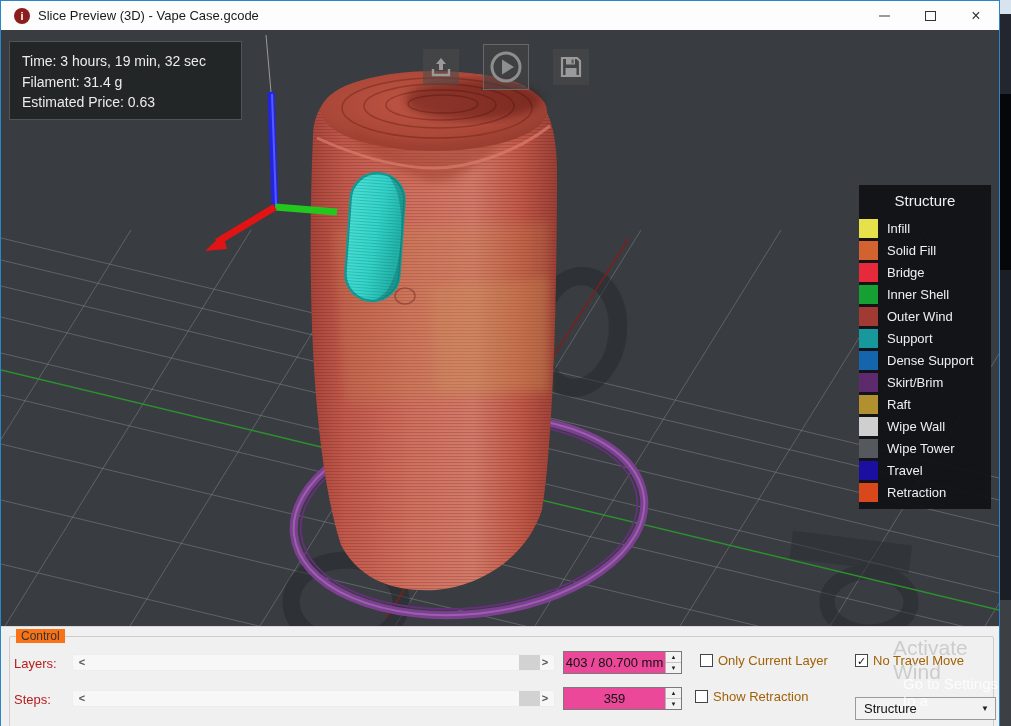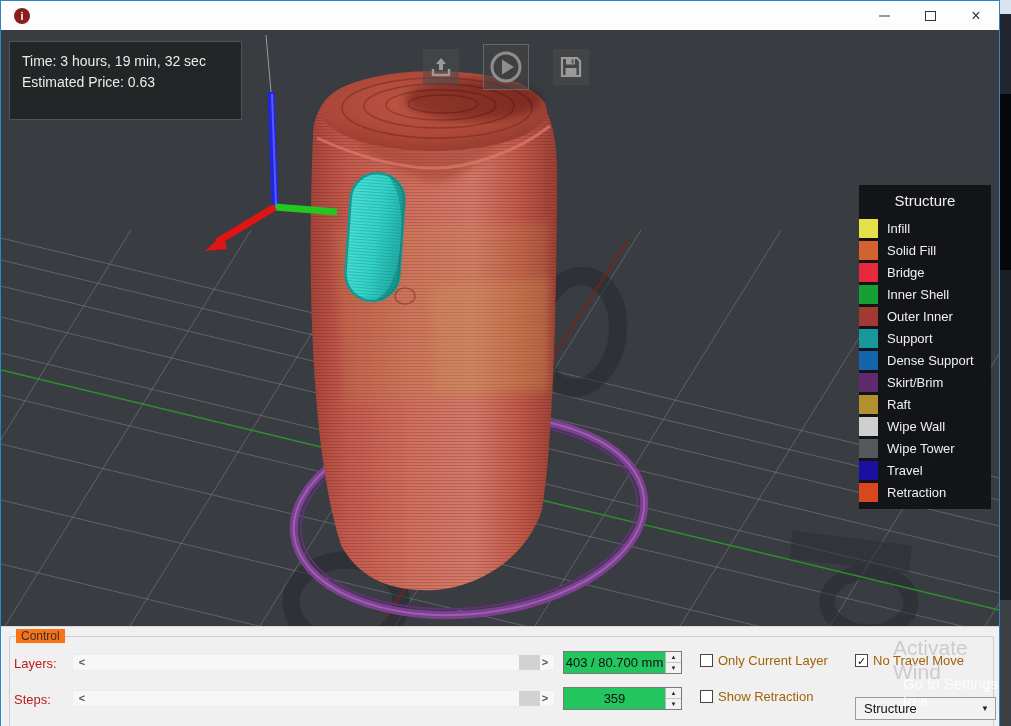--- a/index.html
+++ b/index.html
@@ -69,21 +69,21 @@
   .group-label { position:absolute; left:6px; top:-8px; background:#f97316; padding:0 5px;
                  font-size:12px; color:#333; }
   .row-label { position:absolute; font-size:13px; color:#b91c1c; }
   .slider { position:absolute; left:62px; width:483px; height:17px; background:#f7f7f7;
             border:1px solid #ededed; }
   .sl-arrow { position:absolute; top:0; width:14px; height:15px; color:#555; font-size:11px;
               text-align:center; line-height:15px; font-weight:bold; }
   .sl-left { left:2px; }
   .sl-right { right:2px; }
   .sl-thumb { position:absolute; top:0; left:446px; width:21px; height:15px; background:#d2d2d2; }
-  .spinbox { position:absolute; left:553px; width:119px; height:23px; background:#22c55e;
+  .spinbox { position:absolute; left:553px; width:119px; height:23px; background:#ec4899;
              border:1px solid #7a7a7a; display:flex; }
   .spin-value { flex:1; font-size:13px; color:#111; text-align:center; line-height:21px; }
   .spin-btns { width:16px; border-left:1px solid #b5b5b5; display:flex; flex-direction:column; }
   .spin-btn { flex:1; font-size:6px; color:#222; text-align:center; line-height:10px;
               background:#f2f2f2; }
   .spin-btn.up { border-bottom:1px solid #c5c5c5; }
   .checkbox { position:absolute; display:flex; align-items:center; }
   .cb-box { width:13px; height:13px; background:#fff; border:1px solid #444; font-size:11px;
             line-height:12px; text-align:center; color:#111; margin-right:5px; flex:none; }
   .cb-label { font-size:13px; color:#a16207; white-space:nowrap; }
@@ -107,20 +107,21 @@
     <div class="rs-b"></div>
     <div class="rs-c"></div>
     <div class="rs-d"></div>
     <div class="rs-e"></div>
   </div>
 
   <div class="window">
 
     <div class="titlebar">
       <div class="app-icon">i</div>
+      <div class="title-text">Slice Preview (3D) - Vape Case.gcode</div>
       <div class="win-btns">
         <div class="win-btn">
           <div class="glyph-min"></div>
         </div>
         <div class="win-btn">
           <div class="glyph-max"></div>
         </div>
         <div class="win-btn">
           <div class="glyph-close">×</div>
         </div>
@@ -239,20 +240,21 @@
           <line x1="271" y1="64" x2="275" y2="175" stroke="#5558ff" stroke-width="2"></line>
           <line x1="274" y1="177" x2="336" y2="182" stroke="#22c81e" stroke-width="7"></line>
           <line x1="274" y1="177" x2="216" y2="212" stroke="#e01414" stroke-width="7"></line>
           <path d="M 222 204 L 204 221 L 226 219 Z" fill="#e01414"></path>
         </g>
       </svg>
     </div>
 
     <div class="info-panel">
       <div>Time: 3 hours, 19 min, 32 sec</div>
+      <div>Filament: 31.4 g</div>
       <div>Estimated Price: 0.63</div>
     </div>
 
     <div class="toolbar">
       <div class="tb-btn">
         <svg width="22" height="22" viewBox="0 0 22 22">
           <path d="M11 2 L16 8 L13 8 L13 14 L9 14 L9 8 L6 8 Z" fill="#9a9a9a"></path>
           <path d="M3 13 L3 19 L19 19 L19 13" fill="none" stroke="#9a9a9a" stroke-width="2.4"></path>
         </svg>
       </div>
@@ -291,21 +293,21 @@
     <span class="legend-label">Bridge</span>
   </div>
 
   <div class="legend-item">
     <span class="swatch" style="background: rgb(22, 160, 52);"></span>
     <span class="legend-label">Inner Shell</span>
   </div>
 
   <div class="legend-item">
     <span class="swatch" style="background: rgb(160, 58, 50);"></span>
-    <span class="legend-label">Outer Inner</span>
+    <span class="legend-label">Outer Wind</span>
   </div>
 
   <div class="legend-item">
     <span class="swatch" style="background: rgb(23, 152, 156);"></span>
     <span class="legend-label">Support</span>
   </div>
 
   <div class="legend-item">
     <span class="swatch" style="background: rgb(21, 101, 173);"></span>
     <span class="legend-label">Dense Support</span>
@@ -375,21 +377,21 @@
           <div class="sl-thumb"></div>
           <div class="sl-arrow sl-right">&gt;</div>
         </div>
         <div class="spinbox" style="top:50px;">
           <div class="spin-value">359</div>
           <div class="spin-btns">
             <div class="spin-btn up">▲</div>
             <div class="spin-btn">▼</div>
           </div>
         </div>
-        <div class="checkbox" style="left:690px;top:52px;">
+        <div class="checkbox" style="left:673px;top:52px;padding-left:12px;">
           <span class="cb-box"></span>
           <span class="cb-label">Show Retraction</span>
         </div>
 
         <div class="dropdown">
           <div class="dd-value">Structure</div>
           <div class="dd-arrow">▼</div>
         </div>
       </div>
     </div>

